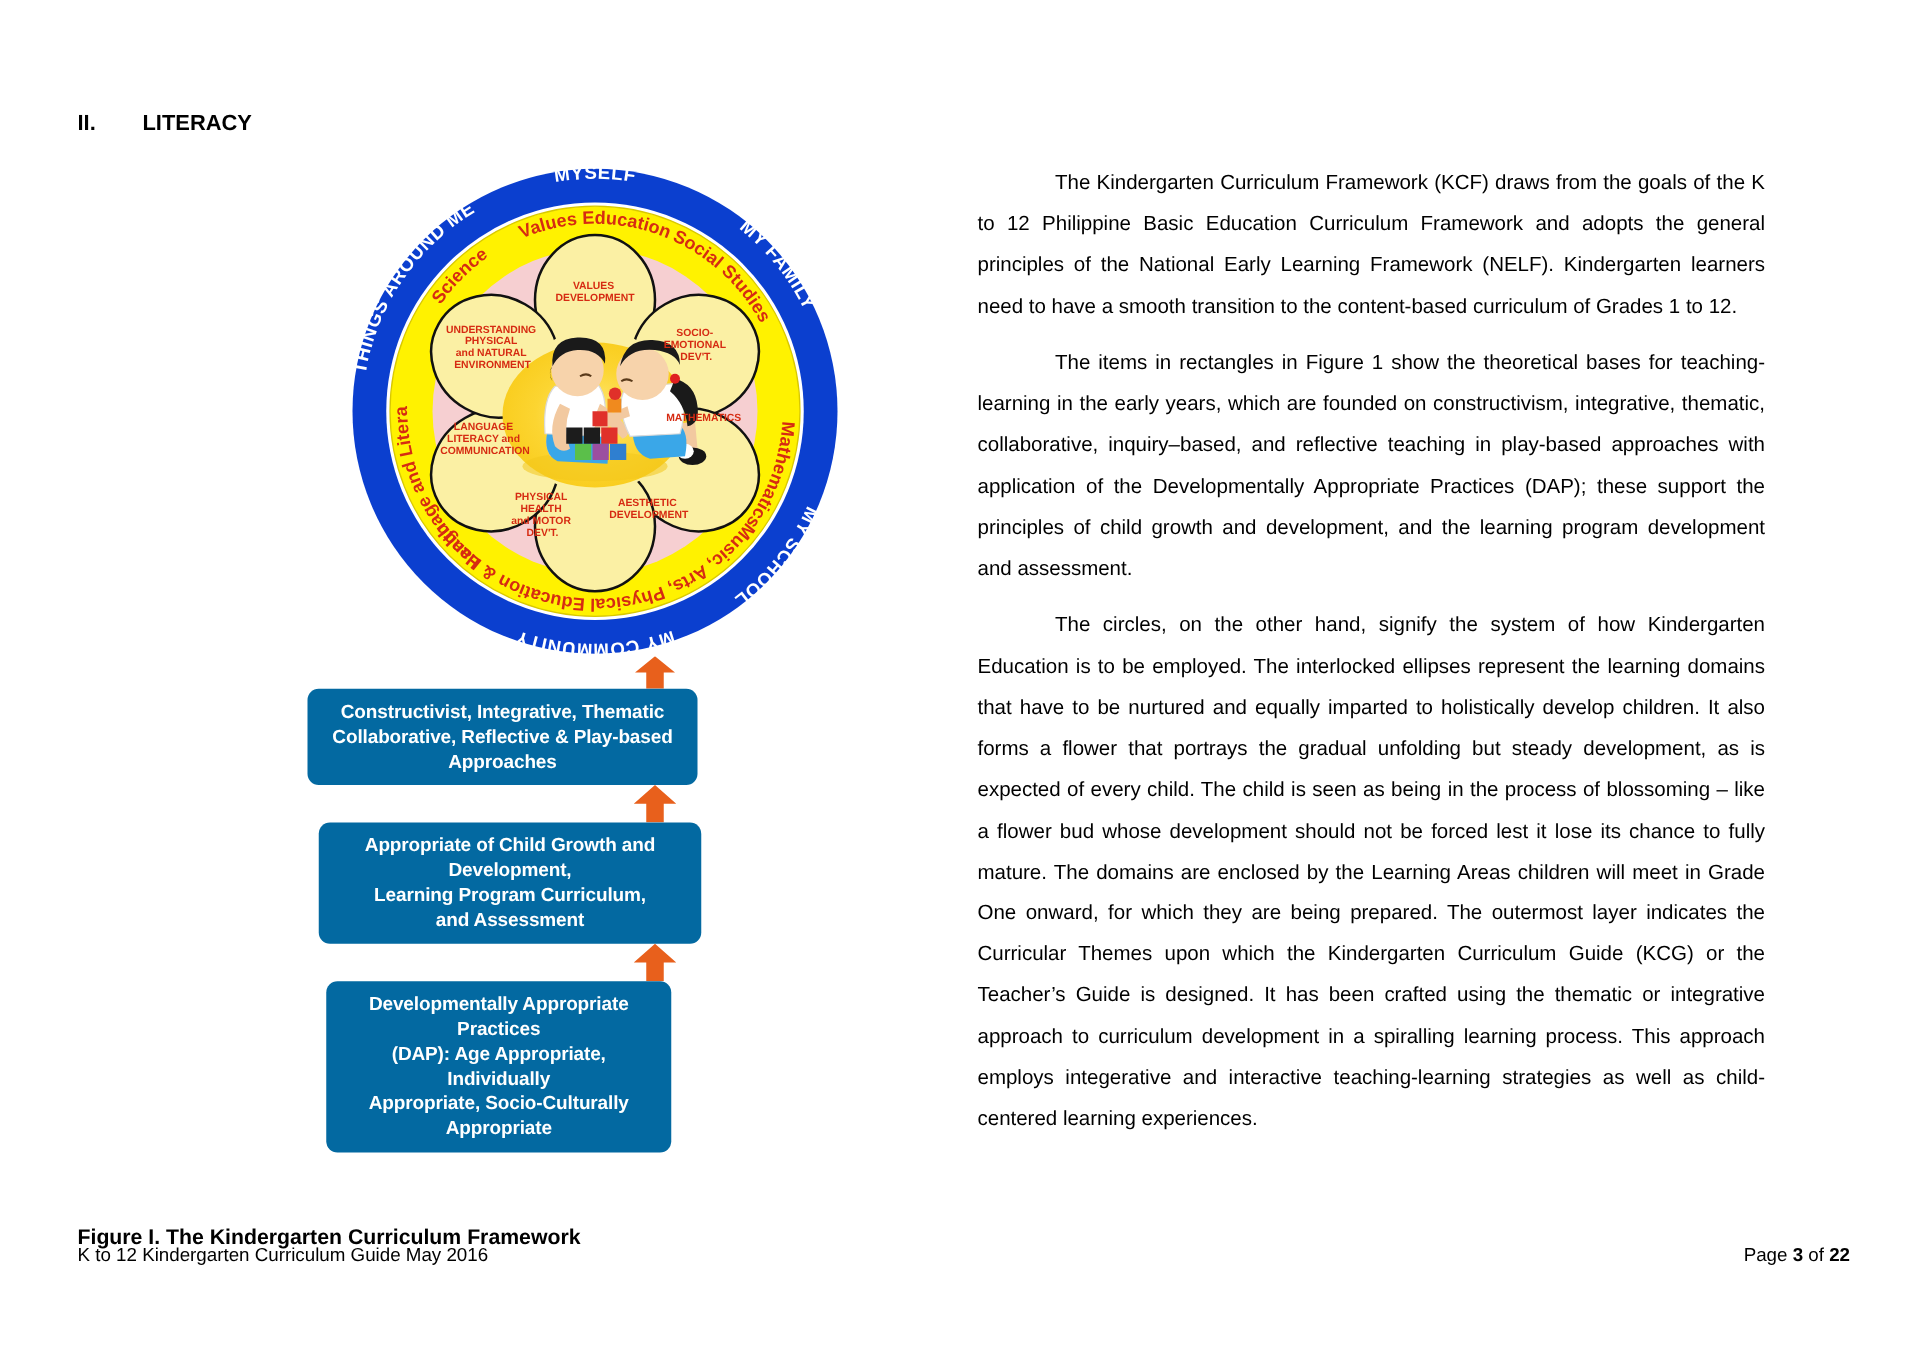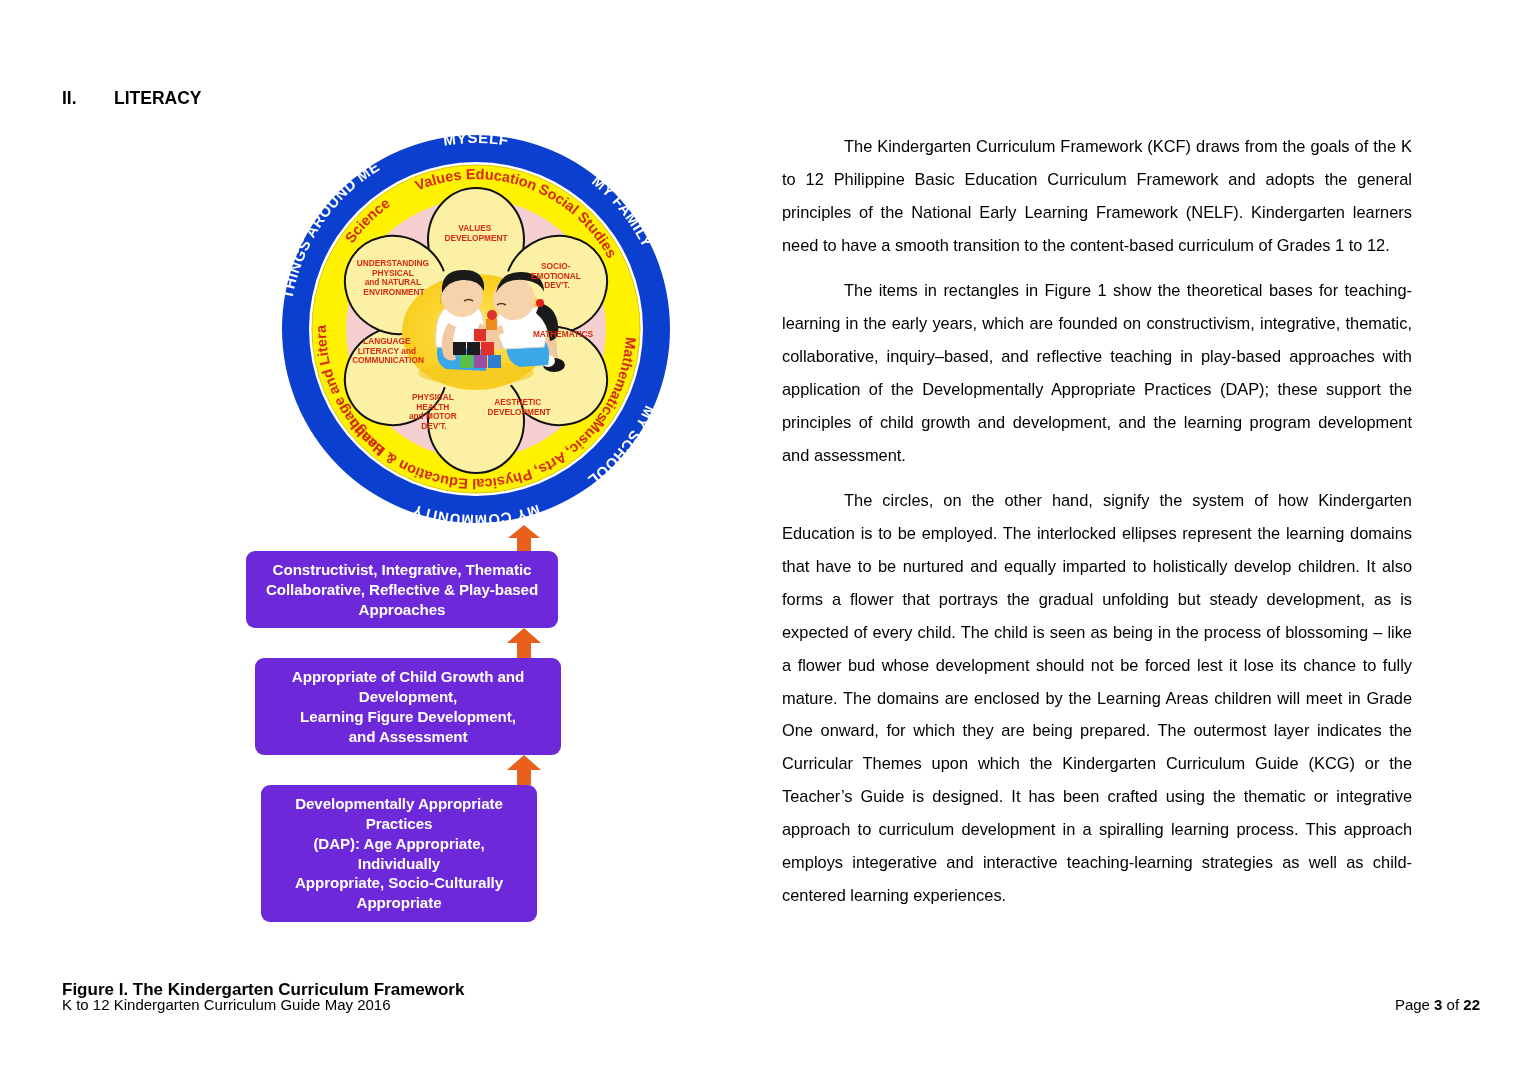--- a/index.html
+++ b/index.html
@@ -38,21 +38,21 @@
   .circle-diagram svg{display:block;width:456px;height:392px;}
 
   
   .flow{position:absolute;left:0;top:400px;width:680px;}
   .arrow{
     width:680px;height:26px;position:relative;
   }
   .arrow svg{position:absolute;left:0;top:0;}
 
   .gbox{
-    background:#6d28d9;
+    background:#0369a1;
     border-radius:9px;
     color:#ffffff;
     font-weight:bold;
     text-align:center;
     font-size:15.2px;
     line-height:1.30;
     padding:9px 10px;
     box-sizing:border-box;
     margin:0 auto;
     letter-spacing:-0.1px;
@@ -298,21 +298,21 @@
 
       <div class="arrow" style="height:30px;">
         <svg width="680" height="30" viewBox="0 0 680 30" xmlns="http://www.w3.org/2000/svg">
           <path d="M455 30 v-15 h-10 l17 -15 l17 15 h-10 v15 z" fill="#e8601c"></path>
         </svg>
       </div>
 
       <div class="gbox gbox-2">
         <div>Appropriate of Child Growth and</div>
         <div>Development,</div>
-        <div>Learning Figure  Development,</div>
+        <div>Learning Program  Curriculum,</div>
         <div>and Assessment</div>
       </div>
 
       <div class="arrow" style="height:30px;">
         <svg width="680" height="30" viewBox="0 0 680 30" xmlns="http://www.w3.org/2000/svg">
           <path d="M455 30 v-15 h-10 l17 -15 l17 15 h-10 v15 z" fill="#e8601c"></path>
         </svg>
       </div>
 
       <div class="gbox gbox-3">

